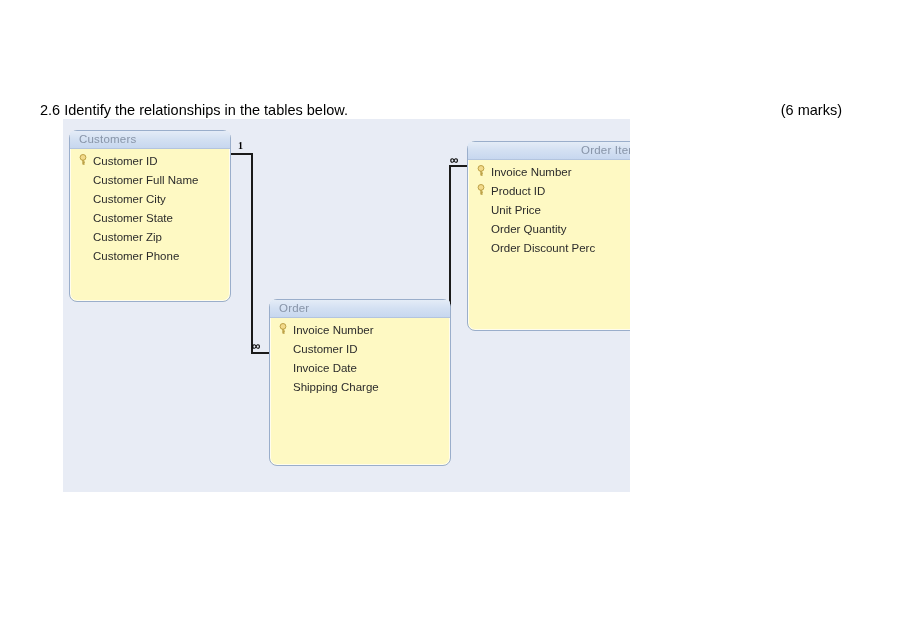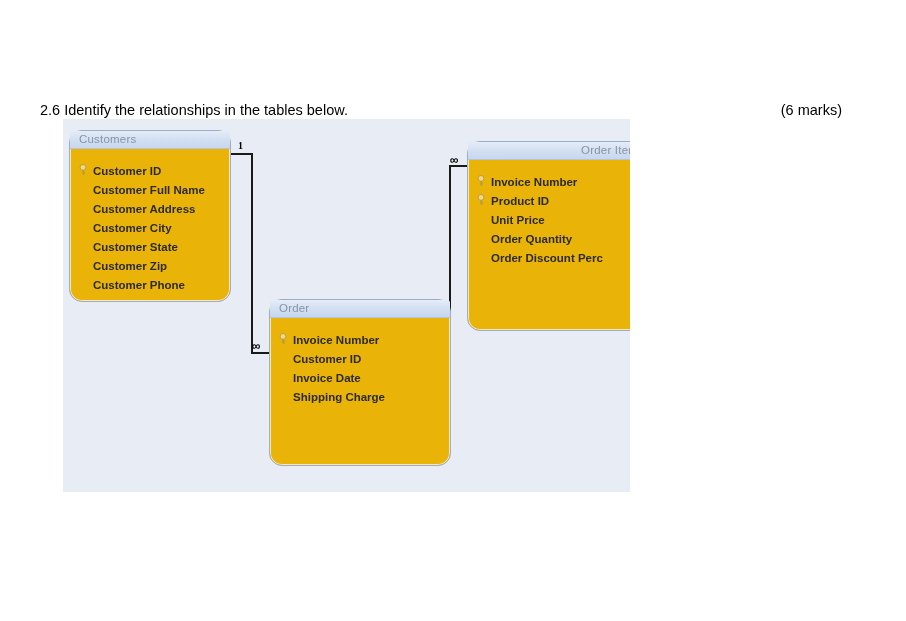--- a/index.html
+++ b/index.html
@@ -48,23 +48,23 @@
     top: 119px;
     width: 567px;
     height: 373px;
     background: #e8ecf5;
     overflow: hidden;
   }
 
   
   .tbl {
     position: absolute;
-    background: #eab308;
+    background: #fef9c3;
     border: 1px solid #9aaecb;
-    border-radius: 13px;
+    border-radius: 8px;
     box-shadow: 0 0 0 1px rgba(255,255,255,0.7) inset;
     box-sizing: border-box;
   }
   .tbl-header {
     height: 18px;
     background: linear-gradient(to bottom, #e4ecf7 0%, #d3e0f2 50%, #c7d7ef 100%);
     border-bottom: 1px solid #b3c4de;
     border-top-left-radius: 3px;
     border-top-right-radius: 3px;
     padding: 1px 0 0 9px;
@@ -72,23 +72,22 @@
     overflow: hidden;
   }
   .tbl-title {
     font-size: 11.5px;
     color: #8794a8;
     letter-spacing: 0.2px;
     line-height: 15px;
     white-space: nowrap;
   }
   .tbl-body {
-    padding: 12px 0 0 0;
-    overflow: hidden;
-    font-weight: bold;
+    padding: 2px 0 0 0;
+    overflow: hidden;
   }
   .field-row {
     height: 19px;
     display: flex;
     align-items: center;
     padding-left: 8px;
     white-space: nowrap;
   }
   .key-slot {
     width: 15px;
@@ -165,24 +164,20 @@
             </svg>
         </span>
         <span class="field-name">Customer ID</span>
       </div>
 
       <div class="field-row">
         <span class="key-slot"></span>
         <span class="field-name">Customer Full Name</span>
       </div>
 
-      <div class="field-row">
-        <span class="key-slot"></span>
-        <span class="field-name">Customer Address</span>
-      </div>
 
       <div class="field-row">
         <span class="key-slot"></span>
         <span class="field-name">Customer City</span>
       </div>
 
       <div class="field-row">
         <span class="key-slot"></span>
         <span class="field-name">Customer State</span>
       </div>

